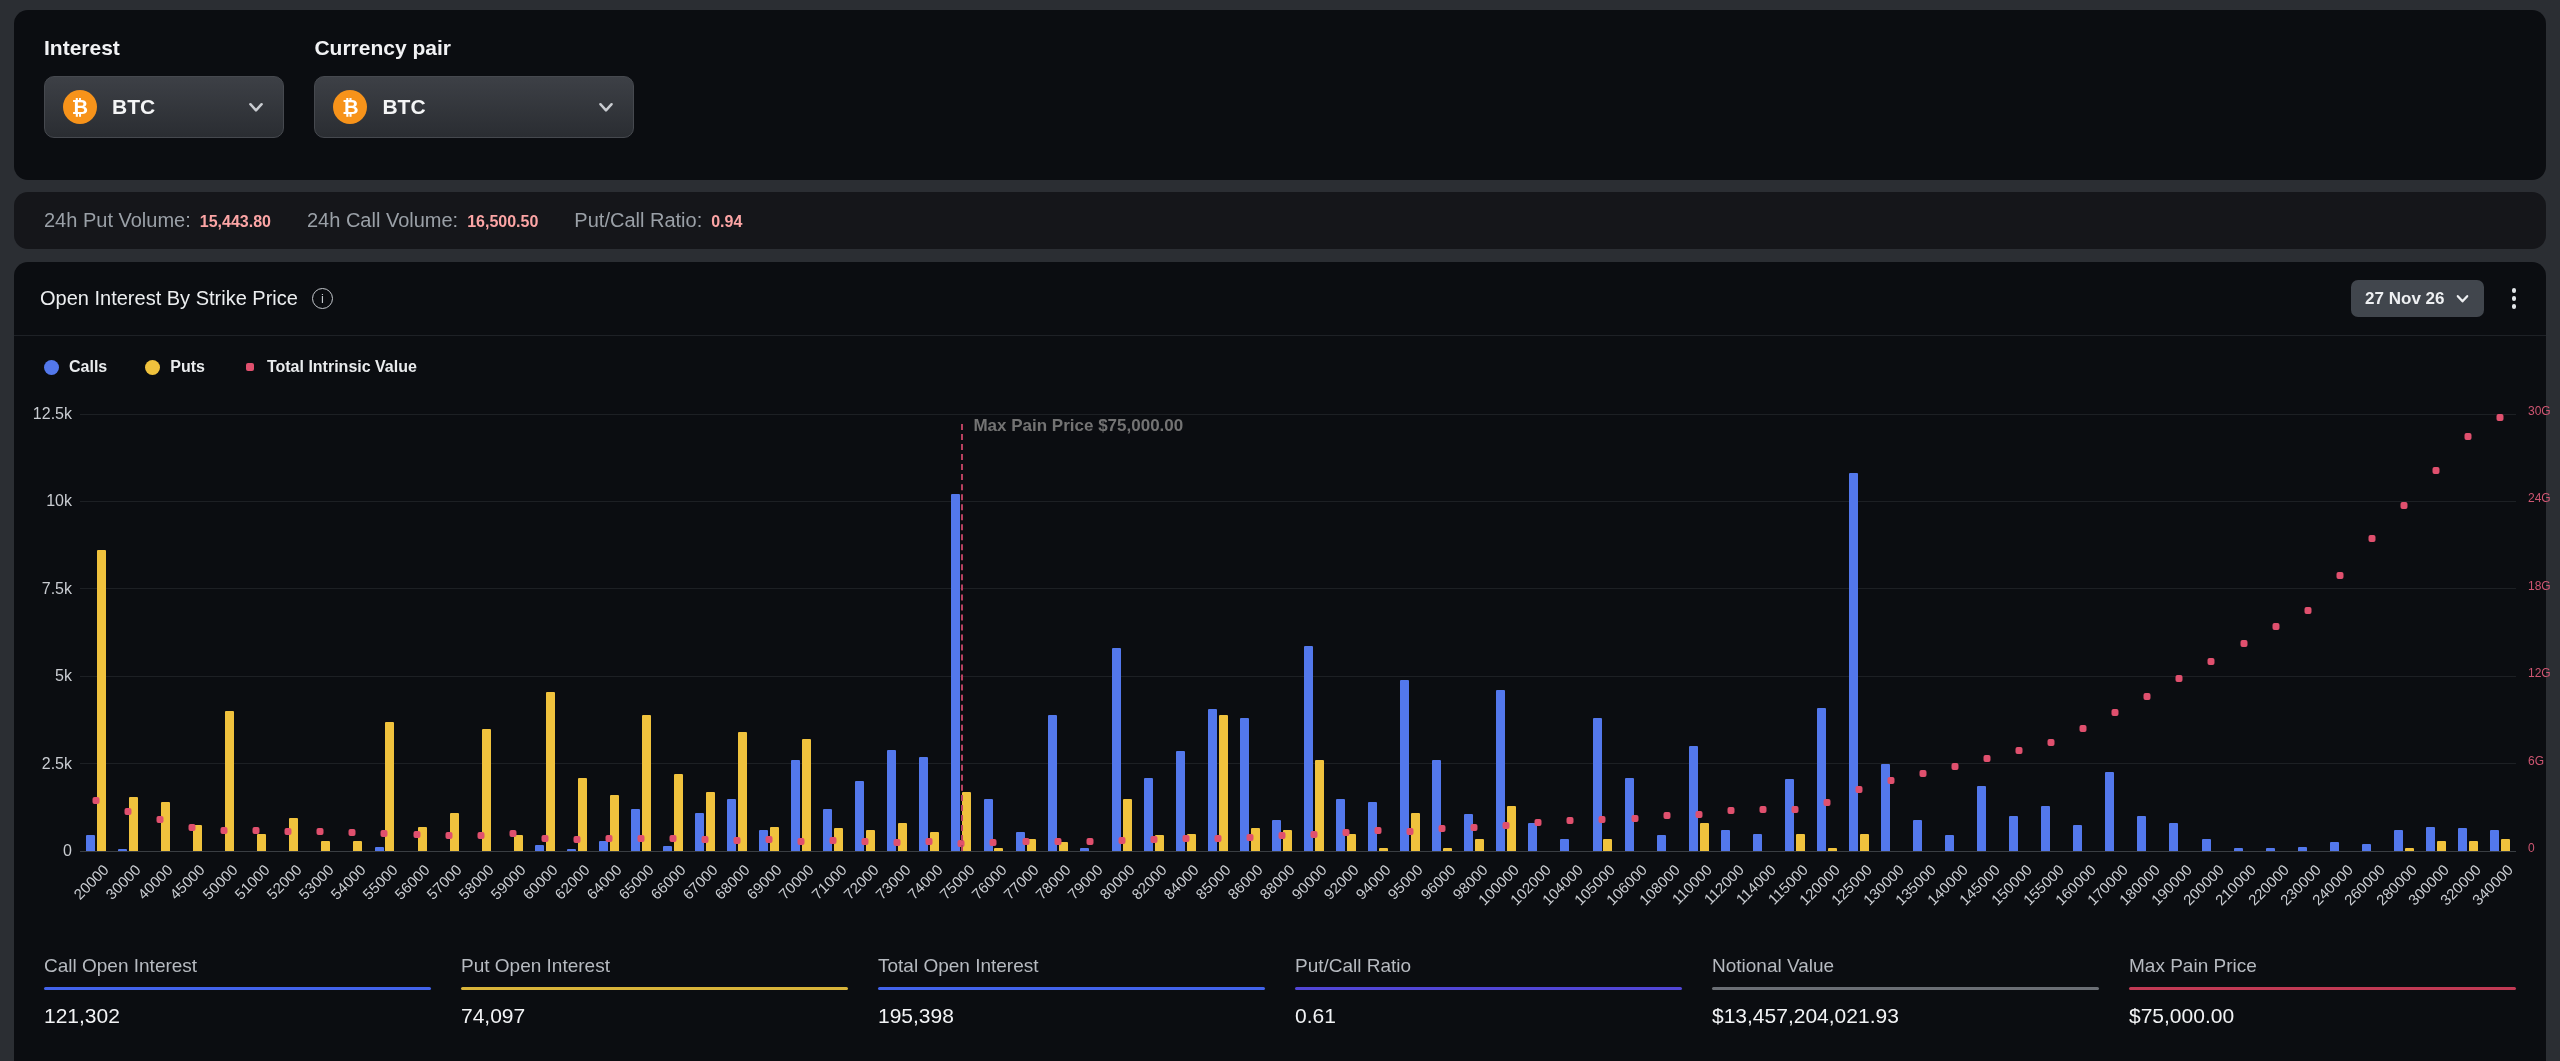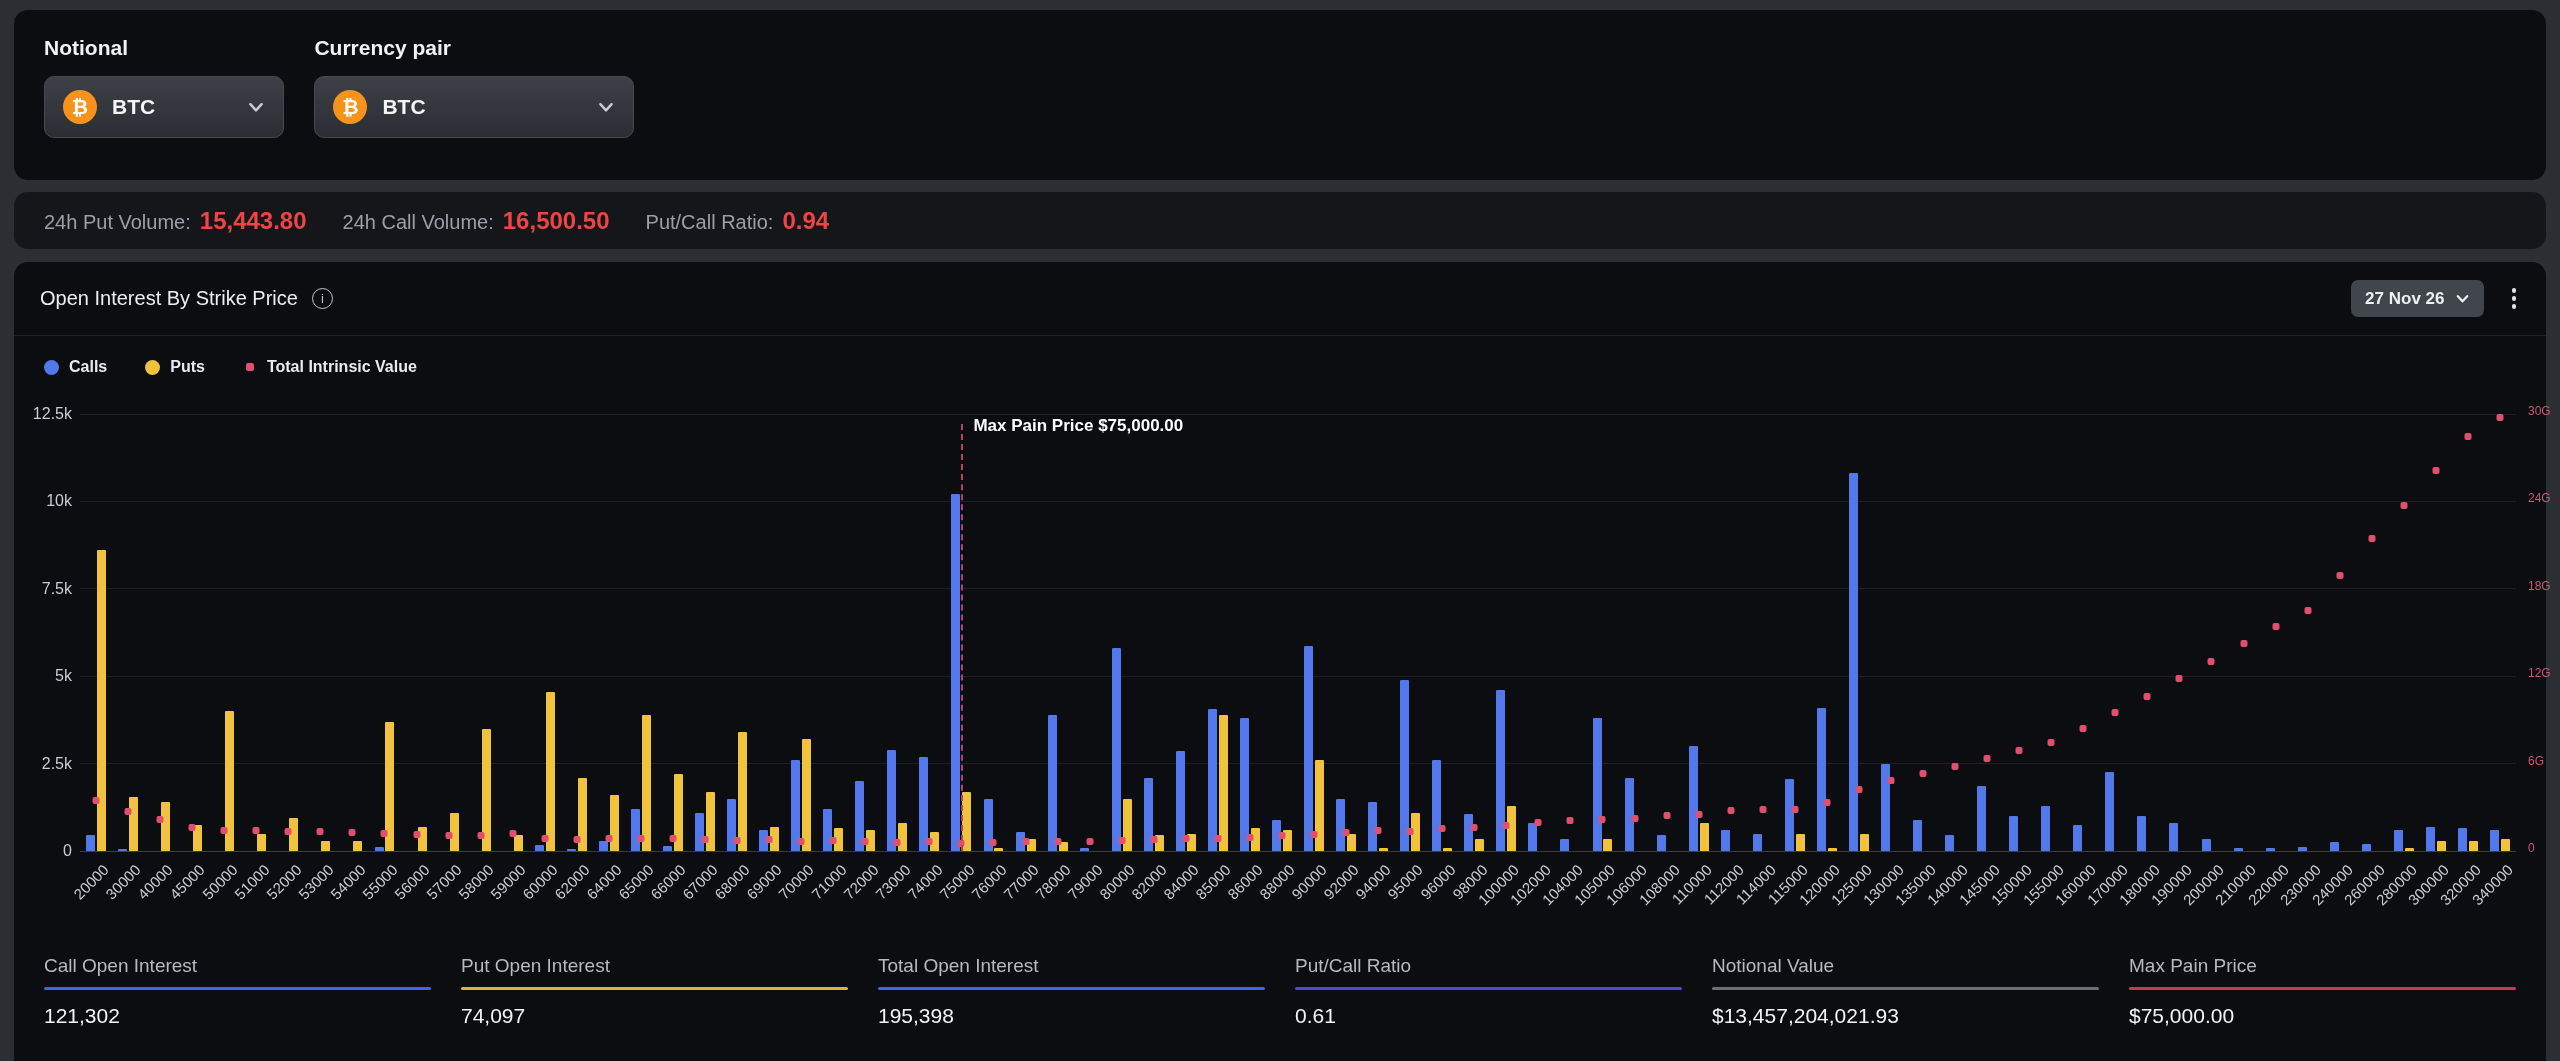--- a/index.html
+++ b/index.html
@@ -16,21 +16,21 @@
                  background:linear-gradient(180deg,#3d4046,#2a2d32); border:1px solid #46494f; cursor:pointer; }
   .btc-coin { width:34px; height:34px; border-radius:50%; background:#f7931a; color:#fff; font-weight:bold;
               font-size:20px; display:flex; align-items:center; justify-content:center; margin-right:15px;
               transform:rotate(0deg); }
   .pill-text { color:#f4f5f6; font-size:21px; font-weight:bold; }
   .chev { margin-left:auto; }
 
   
   .vol-item { display:flex; align-items:baseline; margin-right:36px; }
   .vol-label { color:#9aa0a7; font-size:20px; margin-right:9px; }
-  .vol-value { color:#ef4444; font-size:24px; font-weight:bold; }
+  .vol-value { color:#fca5a5; font-size:16px; font-weight:bold; }
 
   
   .chart-head { height:74px; display:flex; align-items:center; padding:0 26px; border-bottom:1px solid #1e2126; }
   .chart-title { color:#eceef0; font-size:20px; font-weight:500; margin-right:14px; }
   .info-icon { width:21px; height:21px; border:1.5px solid #c3c7cc; border-radius:50%; color:#c3c7cc;
                font-size:13px; display:flex; align-items:center; justify-content:center; cursor:pointer; }
   .expiry-pill { margin-left:auto; background:#41464d; border-radius:7px; height:37px; padding:0 14px;
                  display:flex; align-items:center; cursor:pointer; }
   .expiry-text { color:#eef0f2; font-size:17px; font-weight:bold; margin-right:10px; }
   .kebab { margin-left:24px; display:flex; flex-direction:column; gap:3.5px; cursor:pointer; padding:4px; }
@@ -69,21 +69,21 @@
   .sum-label { color:#b6bac0; font-size:19px; }
   .sum-rule { height:3px; border-radius:2px; margin:10px 0 14px 0; }
   .sum-value { color:#f2f3f5; font-size:21px; }
   svg.chevron { display:block; }
 </style>
 </head>
 <body>
 
 <div class="panel" id="panel-filters">
   <div class="filter-col" style="width:266px;">
-    <div class="filter-label">Notional</div>
+    <div class="filter-label">Interest</div>
     <div class="select-pill" style="width:240px;">
       <span class="btc-coin">₿</span>
       <span class="pill-text">BTC</span>
       <span class="chev">
         <svg class="chevron" width="18" height="18" viewBox="0 0 16 16">
             <polyline points="3,5.5 8,11 13,5.5" fill="none" stroke="#c9ccd1" stroke-width="2.2" stroke-linecap="round" stroke-linejoin="round"></polyline>
           </svg>
       </span>
     </div>
   </div>
@@ -744,21 +744,21 @@
         </div>
         <div class="slot" style="left: 98.6842%; width: 1.31579%;">
           <div class="bar call" style="height: 20.976px; background: rgb(83, 120, 236);"></div>
           <div class="bar put" style="height: 12.236px; background: rgb(240, 194, 61);"></div>
           <div class="iv-dot" style="bottom: 429.63px; background: rgb(224, 80, 110);"></div>
           <div class="xlab-anchor">
             <div class="xlab">340000</div>
           </div>
         </div>
         <div class="maxpain-line" style="left: 36.1842%;"></div>
-        <div class="maxpain-label" style="left: 36.1842%; color: #ffffff;">Max Pain Price $75,000.00</div>
+        <div class="maxpain-label" style="left: 36.1842%; color: #737373;">Max Pain Price $75,000.00</div>
       </div>
   </div>
 
   <div class="summary">
       <div class="sum-col">
         <div class="sum-label">Call Open Interest</div>
         <div class="sum-rule" style="background: rgb(66, 99, 235);"></div>
         <div class="sum-value">121,302</div>
       </div>
       <div class="sum-col">

